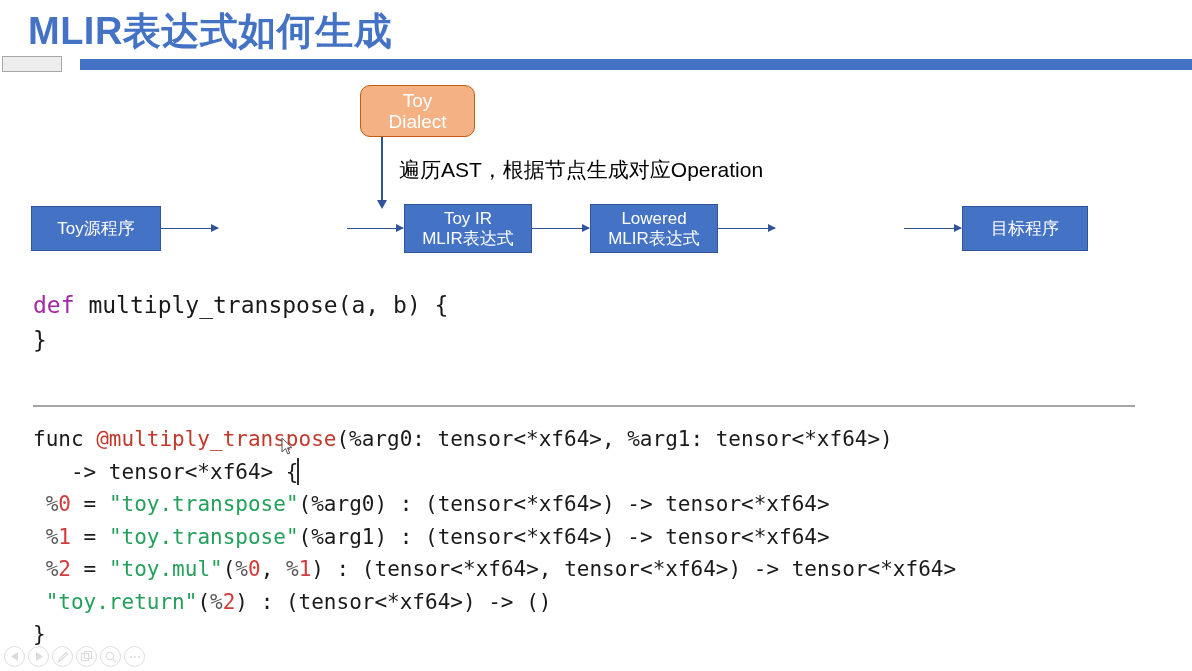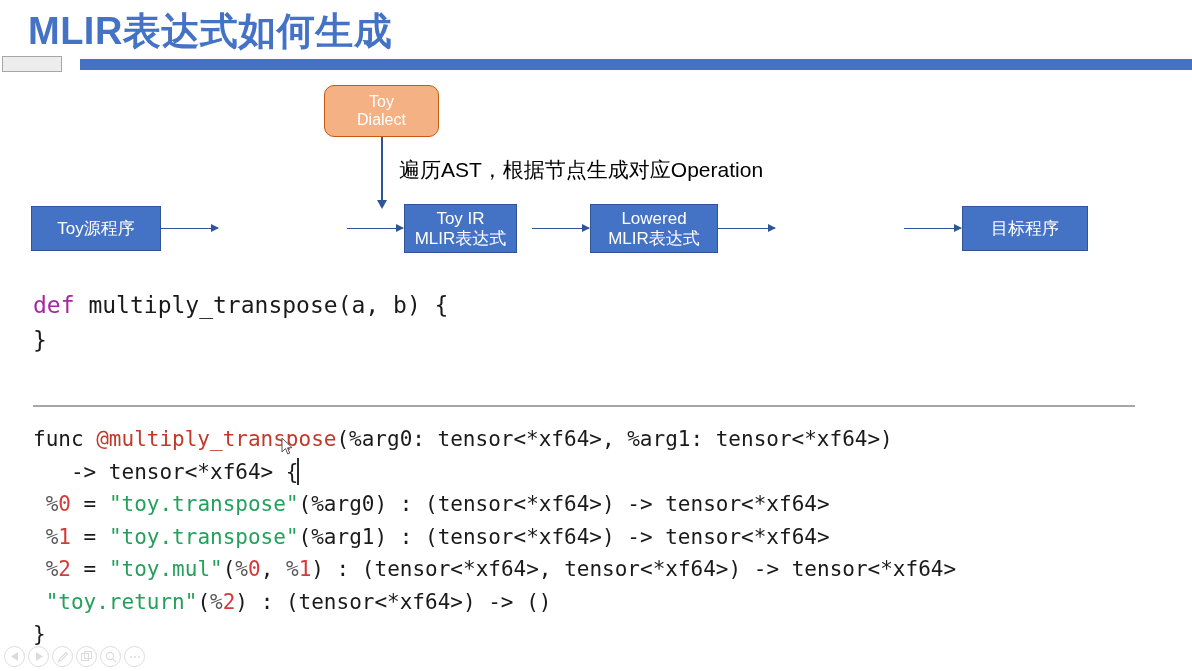--- a/index.html
+++ b/index.html
@@ -68,26 +68,27 @@
   }
   .node.blue {
     background: #4472C4;
     border: 1px solid #2F5597;
     font-size: 17px;
   }
   .node.orange {
     background: #F4B183;
     border: 1.5px solid #C55A11;
     border-radius: 10px;
-    font-size: 16px;
+    font-size: 19px;
+    margin-left: 36px;
   }
 
   #node-toy-src    { left: 31px;  top: 206px; width: 130px; height: 45px; }
   #node-toy-ast    { left: 219px; top: 206px; width: 128px; height: 45px; }
-  #node-toy-ir     { left: 404px; top: 204px; width: 113px; height: 49px; }
+  #node-toy-ir     { left: 404px; top: 204px; width: 128px; height: 49px; }
   #node-lowered    { left: 590px; top: 204px; width: 128px; height: 49px; }
   #node-llvm-ir    { left: 776px; top: 206px; width: 128px; height: 45px; }
   #node-target     { left: 962px; top: 206px; width: 126px; height: 45px; }
   #node-toy-dialect{ left: 324px; top: 85px;  width: 115px; height: 52px; }
 
   .arrow-h {
     position: absolute;
     height: 1.6px;
     background: #2F5597;
     top: 227.5px;

